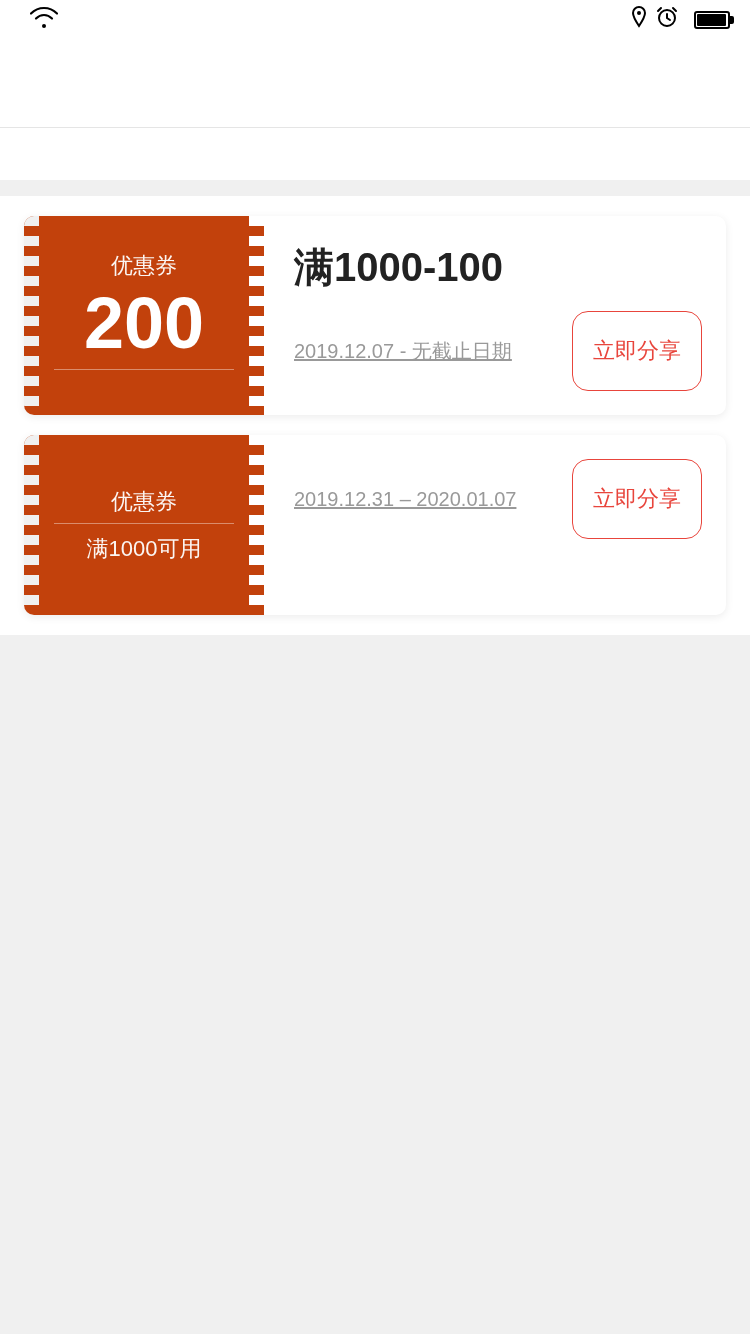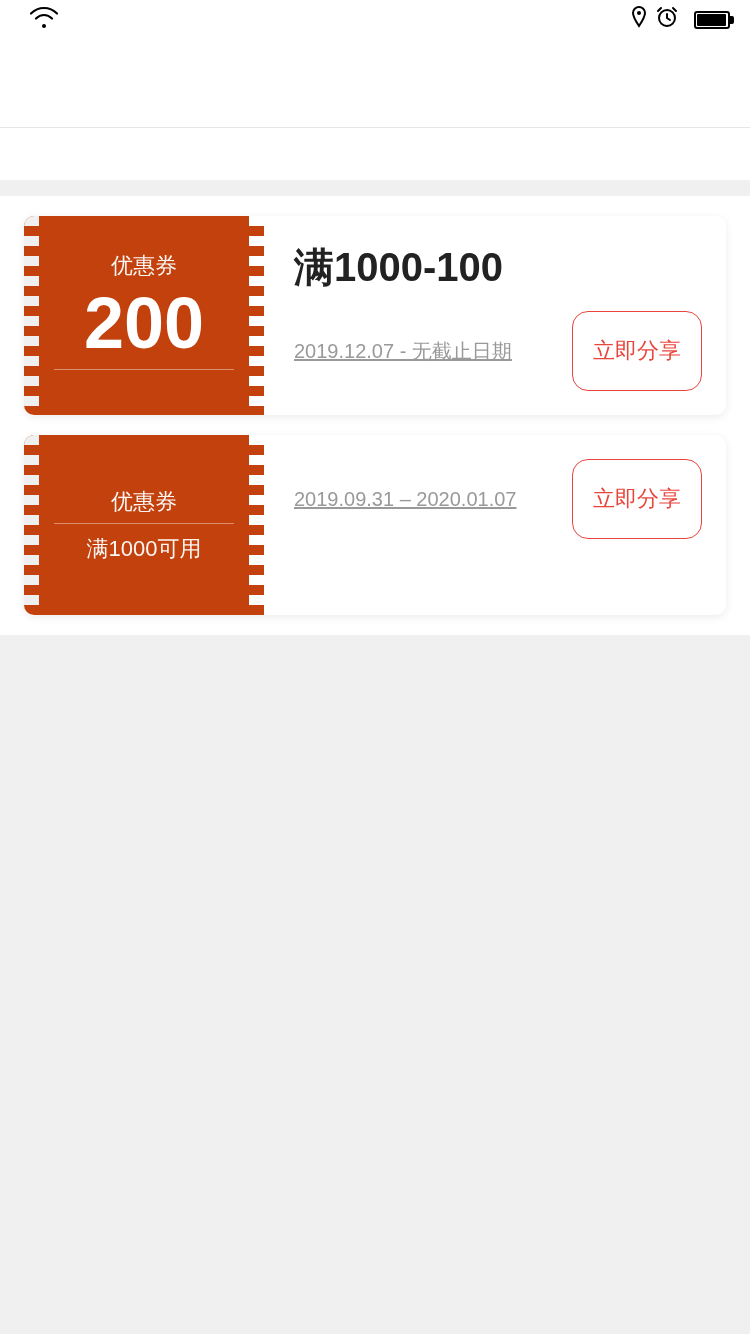--- a/index.html
+++ b/index.html
@@ -316,20 +316,20 @@
       </div>
     </div>
     <div class="coupon-card">
       <div class="coupon-left">
         <span class="coupon-label">优惠券</span>
         <div class="coupon-divider"></div>
         <span class="coupon-condition">满1000可用</span>
       </div>
       <div class="coupon-right">
         <div class="coupon-footer">
-          <span class="coupon-date">2019.09.31 – 2020.01.07</span>
+          <span class="coupon-date">2019.12.31 – 2020.01.07</span>
           <button class="share-btn">立即分享</button>
         </div>
       </div>
     </div>
   </div>
 
 <div class="bg-filler"></div>
 
 </body></html>

